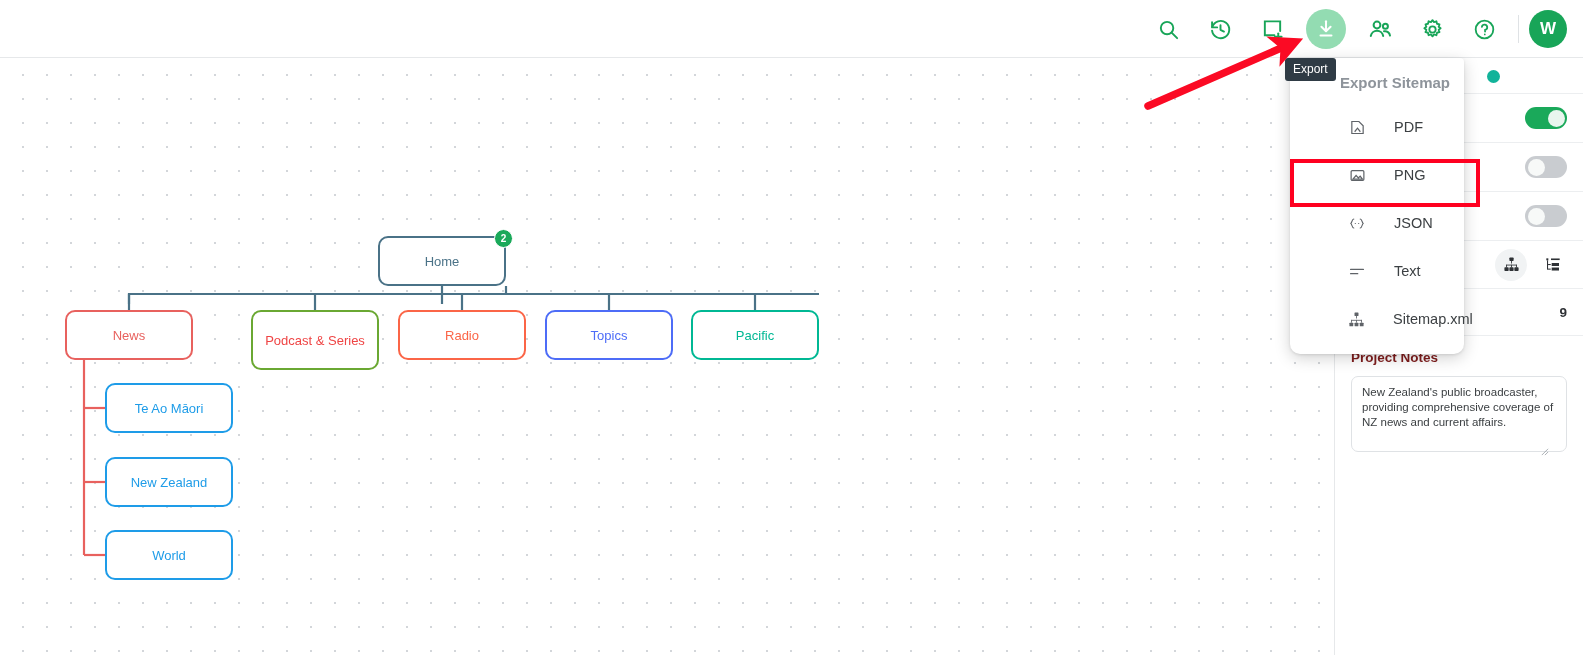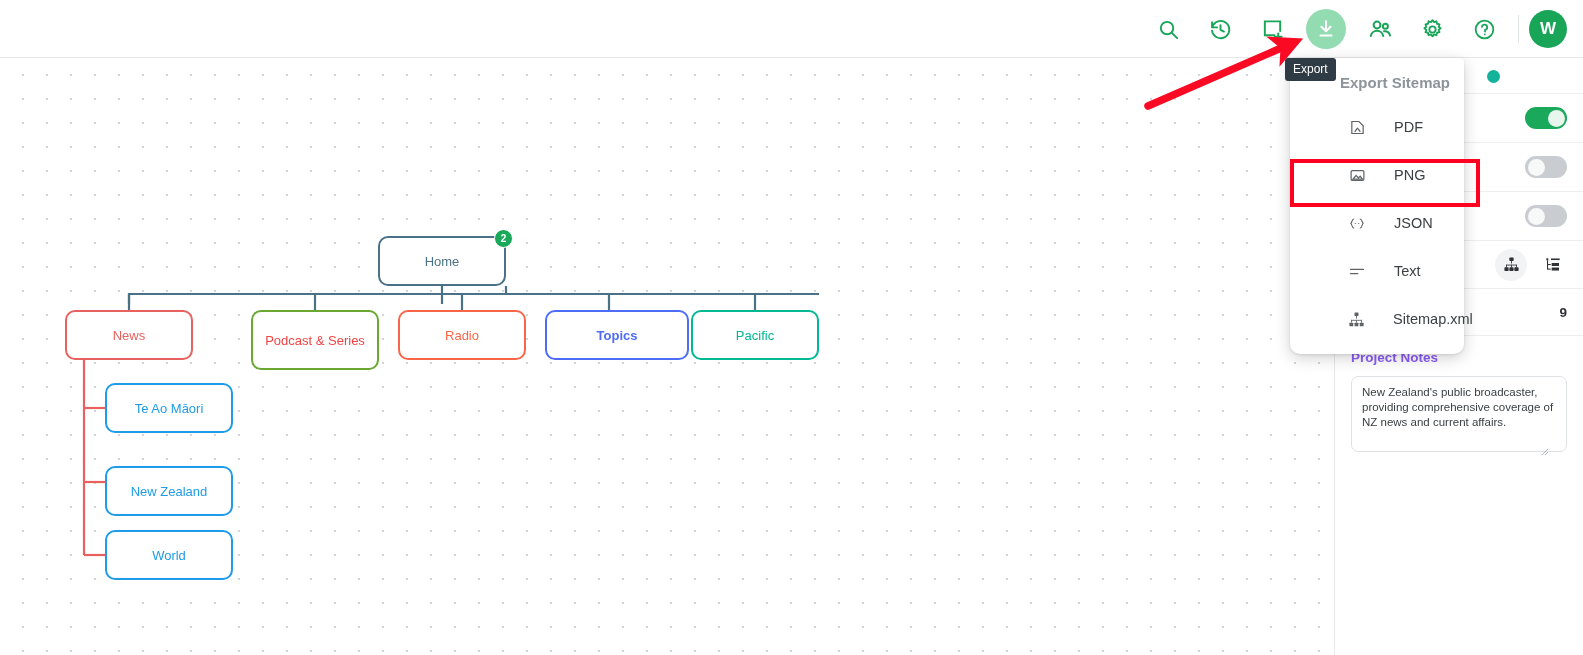--- a/index.html
+++ b/index.html
@@ -121,21 +121,21 @@
   }
   .view-btn.active { background: #f1f3f4; }
   .sb-total {
     height: 47px; display: flex; align-items: center; gap: 12px;
     padding: 0 16px; border-bottom: 1px solid #eceef0;
     font-size: 13.5px; color: #2e3135; font-weight: bold;
   }
   .sb-total .tp-label { flex: 1; }
   .sb-notes { padding: 14px 16px 0 16px; }
   .sb-notes h4 {
-    font-size: 13.5px; color: #8b5cf6; font-weight: bold;
+    font-size: 13.5px; color: #7f1d1d; font-weight: bold;
     margin-bottom: 11px;
   }
   .notes-box {
     width: 100%; height: 76px;
     border: 1px solid #dfe2e5; border-radius: 7px;
     padding: 8px 10px;
     font-family: "Liberation Sans", sans-serif;
     font-size: 11.5px; line-height: 1.32; color: #3c4043;
     resize: none; outline: none; background: #fff;
   }
@@ -285,30 +285,30 @@
         </div>
         <div class="node" style="left: 65px; top: 252px; width: 128px; height: 50px; border-color: rgb(232, 97, 94); color: rgb(232, 97, 94);">
           <span>News</span>
         </div>
         <div class="node" style="left: 251px; top: 252px; width: 128px; height: 60px; border-color: rgb(106, 168, 50); color: #ef4444;">
           <span>Podcast &amp; Series</span>
         </div>
         <div class="node" style="left: 398px; top: 252px; width: 128px; height: 50px; border-color: rgb(251, 101, 71); color: rgb(251, 101, 71);">
           <span>Radio</span>
         </div>
-        <div class="node" style="left: 545px; top: 252px; width: 144px; height: 50px; border-color: rgb(77, 108, 247); color: rgb(77, 108, 247); font-weight: bold;">
+        <div class="node" style="left: 545px; top: 252px; width: 128px; height: 50px; border-color: rgb(77, 108, 247); color: rgb(77, 108, 247);">
           <span>Topics</span>
         </div>
         <div class="node" style="left: 691px; top: 252px; width: 128px; height: 50px; border-color: rgb(0, 184, 148); color: rgb(0, 184, 148); text-align: right;">
           <span>Pacific</span>
         </div>
         <div class="node" style="left: 105px; top: 325px; width: 128px; height: 50px; border-color: rgb(30, 156, 232); color: rgb(30, 156, 232);">
           <span>Te Ao Māori</span>
         </div>
-        <div class="node" style="left: 105px; top: 408px; width: 128px; height: 50px; border-color: rgb(30, 156, 232); color: rgb(30, 156, 232);">
+        <div class="node" style="left: 105px; top: 399px; width: 128px; height: 50px; border-color: rgb(30, 156, 232); color: rgb(30, 156, 232);">
           <span>New Zealand</span>
         </div>
         <div class="node" style="left: 105px; top: 472px; width: 128px; height: 50px; border-color: rgb(30, 156, 232); color: rgb(30, 156, 232);">
           <span>World</span>
         </div>
       </div>
   </div>
 
   <div class="sidebar">
     <div style="height:36px; border-bottom:1px solid #eceef0; position:relative;">

